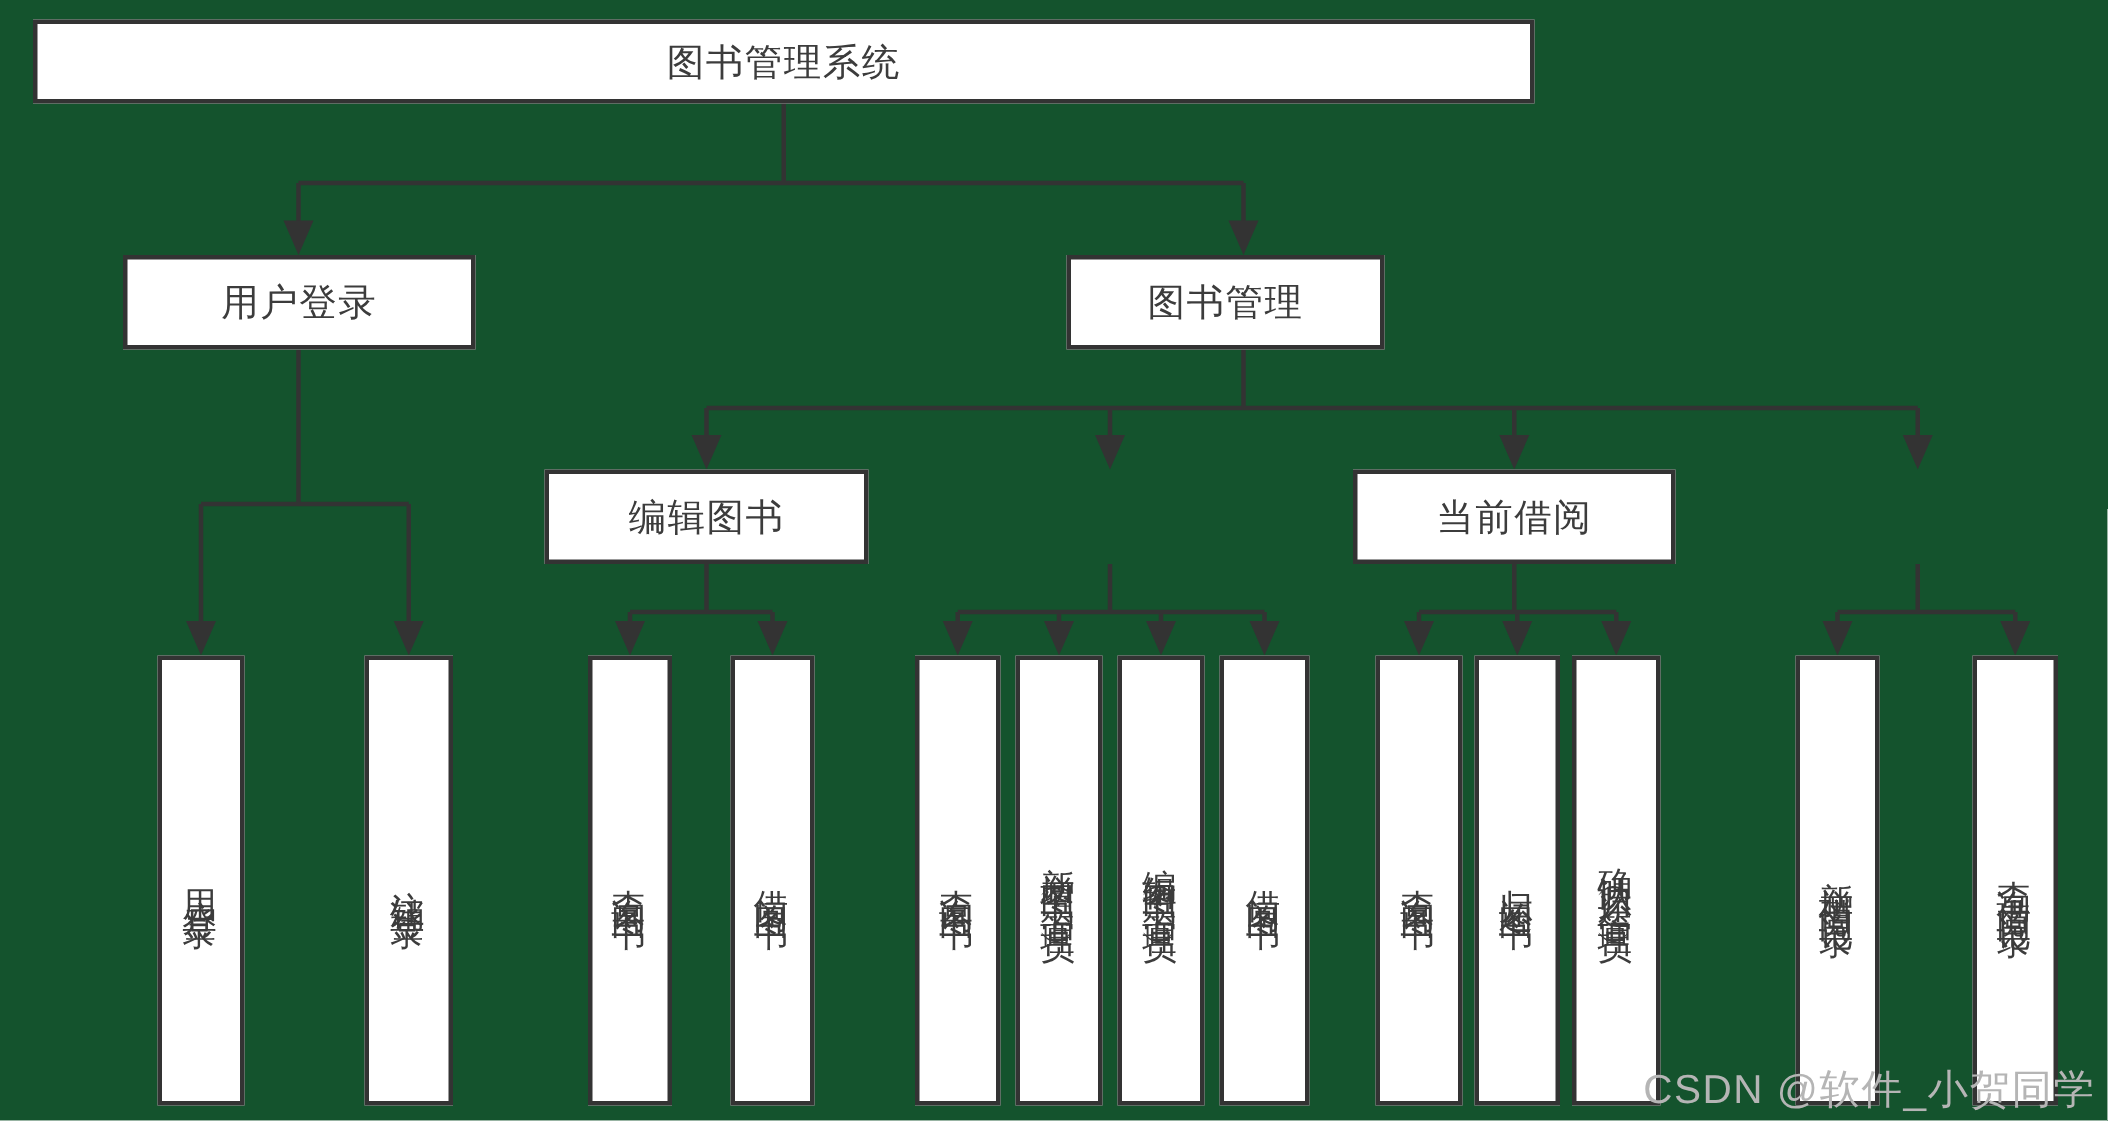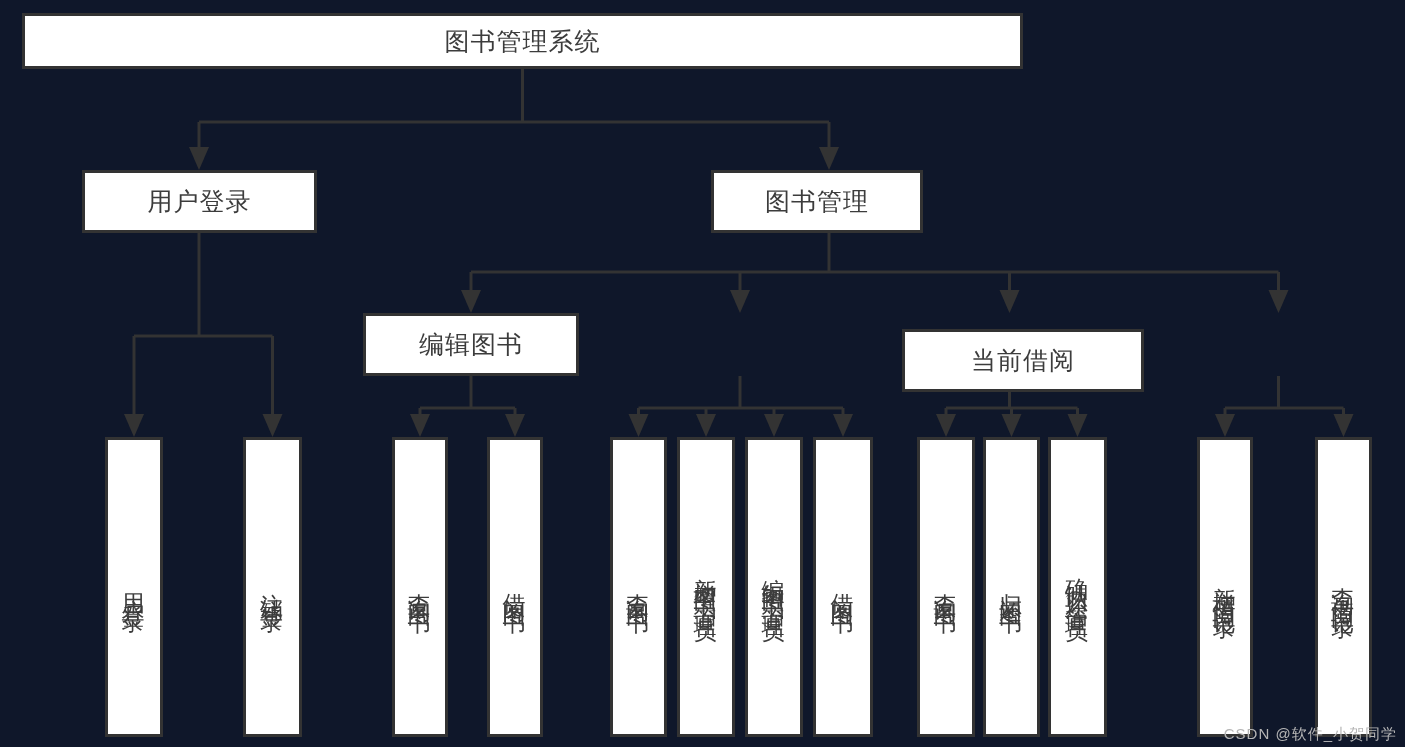--- a/index.html
+++ b/index.html
@@ -1,20 +1,20 @@
 <!DOCTYPE html>
 <html><head>
 <meta charset="utf-8">
 <style>
   html, body { margin: 0; padding: 0; background: #ffffff; }
   #canvas {
     position: relative;
     width: 1405px;
     height: 747px;
-    background: #0f172a;
+    background: #14532d;
     font-family: "Liberation Sans", sans-serif;
     overflow: hidden;
   }
   #wires { position: absolute; left: 0; top: 0; width: 1405px; height: 747px; }
   .node {
     position: absolute;
     box-sizing: border-box;
     border: 3px solid #333333;
     background: #ffffff;
     display: flex;
@@ -28,21 +28,21 @@
     text-orientation: mixed;
     font-size: 23px;
     letter-spacing: 6px;
     color: #3c3c3c;
     white-space: nowrap;
   }
   .watermark {
     position: absolute;
     right: 8px;
     bottom: 3px;
-    font-size: 15px;
+    font-size: 27px;
     color: #b5b5b5;
     letter-spacing: 1px;
     z-index: 5;
   }
 </style>
 </head>
 <body>
 
 <div id="canvas">
 
@@ -89,21 +89,21 @@
   <div class="node hnode" style="left:82px; top:170px; width:235px; height:63px;">
     <span>用户登录</span>
   </div>
   <div class="node hnode" style="left:711px; top:170px; width:212px; height:63px;">
     <span>图书管理</span>
   </div>
 
   <div class="node hnode" style="left:363px; top:313px; width:216px; height:63px;">
     <span>编辑图书</span>
   </div>
-  <div class="node hnode" style="left:902px; top:329px; width:242px; height:63px;">
+  <div class="node hnode" style="left:902px; top:313px; width:215px; height:63px;">
     <span>当前借阅</span>
   </div>
 
   <div class="node vnode" style="left:105px; top:437px; width:58px; height:300px;">
     <span>用户登录</span>
   </div>
   <div class="node vnode" style="left:243px; top:437px; width:59px; height:300px;">
     <span>注销登录</span>
   </div>
 

